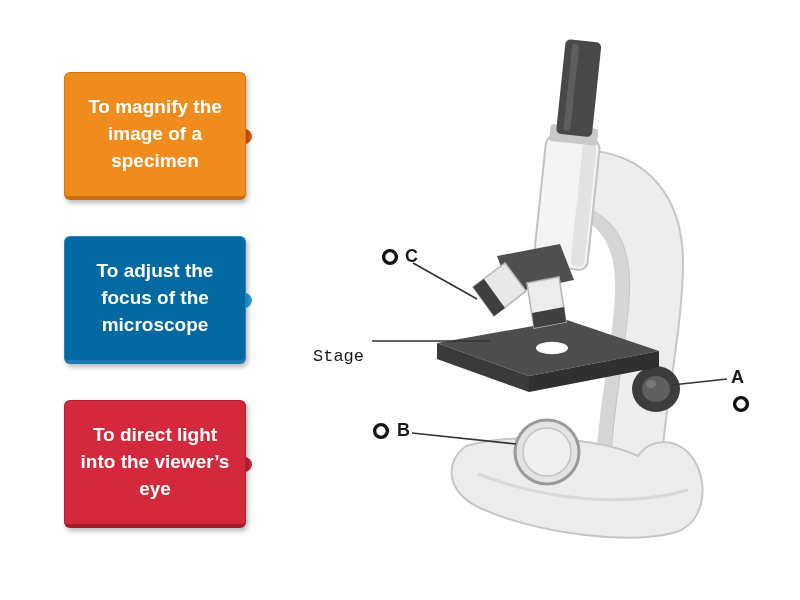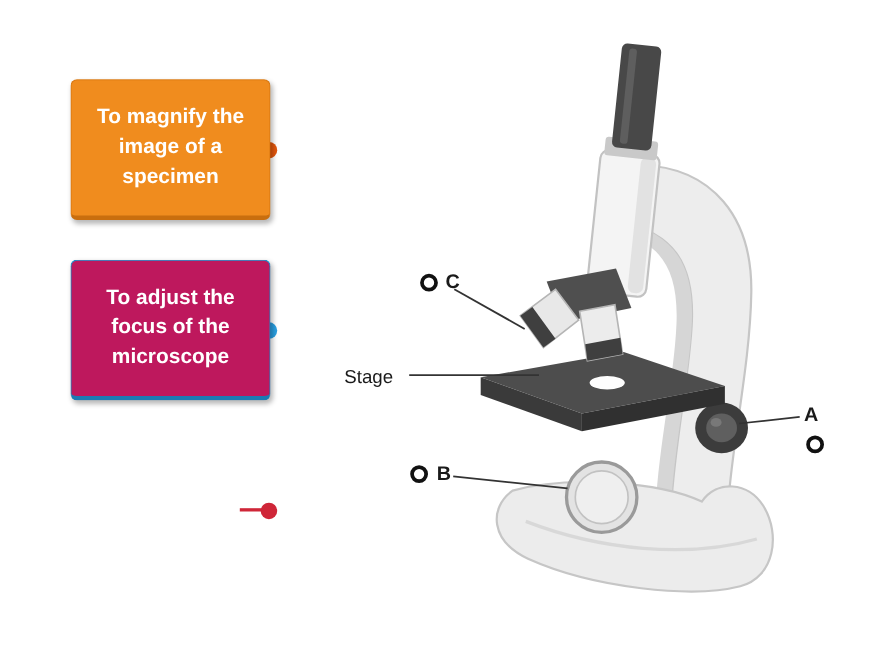--- a/index.html
+++ b/index.html
@@ -27,21 +27,21 @@
     align-items: center;
     justify-content: center;
     text-align: center;
     padding: 8px 10px;
     box-shadow: 2px 3px 5px rgba(0,0,0,0.28);
     cursor: grab;
     z-index: 3;
     margin-left: 28px;
   }
   .card.orange { background: #f08c1e; border: 1px solid #d9770f; border-bottom: 4px solid #c96e0e; top: 72px; }
-  .card.blue   { background: #be185d; border: 1px solid #1f87c4; border-bottom: 4px solid #1b7ab3; top: 236px; justify-content: center; }
+  .card.blue   { background: #0369a1; border: 1px solid #1f87c4; border-bottom: 4px solid #1b7ab3; top: 236px; justify-content: center; }
   .card.red    { background: #d4293c; border: 1px solid #b31f30; border-bottom: 4px solid #a41b2b; top: 400px; }
 
   .connector-line {
     position: absolute; left: 218px; width: 21px; height: 3px; z-index: 2;
   }
   .connector-dot {
     position: absolute; left: 237px; width: 15px; height: 15px;
     border-radius: 50%; z-index: 2;
   }
   .conn-orange { background: #e2570e; }
@@ -50,21 +50,21 @@
 
   
   .diagram-label {
     position: absolute;
     color: #1a1a1a;
     font-size: 17px;
     z-index: 4;
     user-select: none;
   }
   .diagram-label.bold { font-weight: bold; font-size: 18px; }
-  #stage-label { left: 313px; top: 333px; }
+  #stage-label { left: 313px; top: 347px; font-family: Liberation Mono, monospace; }
   #label-c { left: 405px; top: 246px; }
   #label-b { left: 397px; top: 420px; }
   #label-a { left: 731px; top: 367px; }
 
   svg.diagram-svg { position: absolute; left: 0; top: 0; z-index: 1; }
 </style>
 </head>
 <body>
 
 <div class="stage-area">
@@ -74,20 +74,23 @@
   </div>
   <div class="connector-line conn-orange" style="top:134px"></div>
   <div class="connector-dot conn-orange" style="top:129px"></div>
 
   <div class="card blue">
     <span>To adjust the focus of the microscope</span>
   </div>
   <div class="connector-line conn-blue" style="top:298px"></div>
   <div class="connector-dot conn-blue" style="top:293px"></div>
 
+  <div class="card red">
+    <span>To direct light into the viewer’s eye</span>
+  </div>
   <div class="connector-line conn-red" style="top:462px"></div>
   <div class="connector-dot conn-red" style="top:457px"></div>
 
   <div class="diagram-label" id="stage-label">Stage</div>
   <div class="diagram-label bold" id="label-a">A</div>
   <div class="diagram-label bold" id="label-b">B</div>
   <div class="diagram-label bold" id="label-c">C</div>
 
   <svg class="diagram-svg" width="800" height="600" viewBox="0 0 800 600">
 

